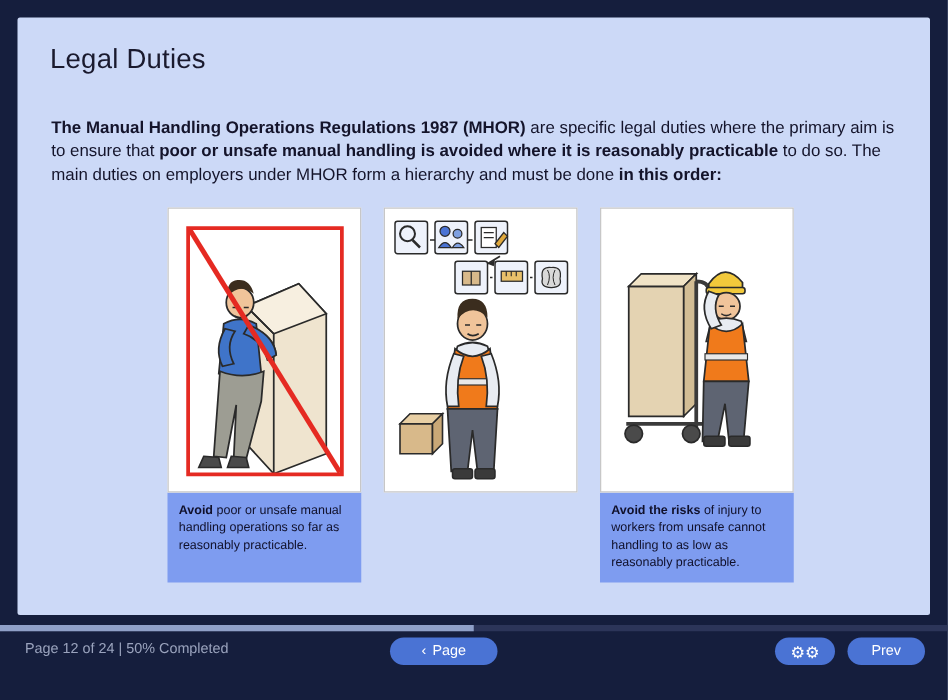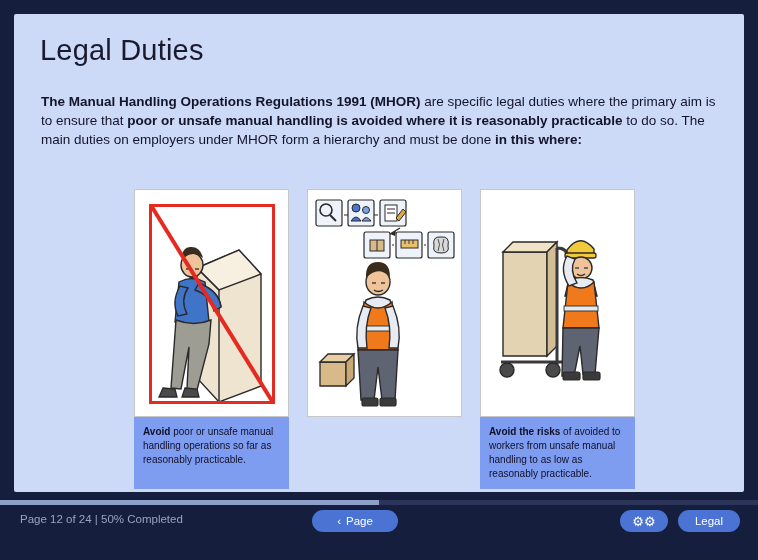--- a/index.html
+++ b/index.html
@@ -18,42 +18,41 @@
   .slide {
     position: absolute;
     left: 14px; top: 14px;
     width: 730px; height: 478px;
     background: #ccd9f7;
     border-radius: 2px;
   }
   .title {
     position: absolute;
     left: 26px; top: 20px;
-    font-size: 29px;
+    font-size: 22px;
     font-weight: 400;
     color: #1a1a2e;
     letter-spacing: 0.2px;
   }
   .body-text {
     position: absolute;
     left: 27px; top: 78px;
     width: 682px;
     font-size: 13.5px;
     line-height: 19px;
     color: #14142b;
   }
   .body-text b { font-weight: bold; }
 
   .cards {
     position: absolute;
     left: 120px; top: 152px;
     width: 412px;
     display: flex;
     gap: 18px;
-    margin-top: 23px;
   }
   .card {
     width: 155px;
   }
   .card-art {
     position: relative;
     width: 155px; height: 228px;
     background: #ffffff;
     border: 1px solid #c7c7c7;
     overflow: hidden;
@@ -141,21 +140,21 @@
 </head>
 <body>
 
 <div id="root">
 
   <div class="slide">
 
     <div class="title">Legal Duties</div>
 
     <div class="body-text">
-      <b>The Manual Handling Operations Regulations 1991 (MHOR)</b><span> are specific legal duties where the primary aim is to ensure that </span><b>poor or unsafe manual handling is avoided where it is reasonably practicable</b><span> to do so. The main duties on employers under MHOR form a hierarchy and must be done </span><b>in this where:</b>
+      <b>The Manual Handling Operations Regulations 1987 (MHOR)</b><span> are specific legal duties where the primary aim is to ensure that </span><b>poor or unsafe manual handling is avoided where it is reasonably practicable</b><span> to do so. The main duties on employers under MHOR form a hierarchy and must be done </span><b>in this order:</b>
     </div>
 
     <div class="cards">
 
       <div class="card">
         <div class="card-art">
           <svg width="155" height="228" viewBox="0 0 155 228">
 
             <g>
               <polygon points="62,78 104,60 126,84 126,196 84,212 62,188" fill="#efe4cf" stroke="#2a2a2a" stroke-width="1.4"></polygon>
@@ -289,21 +288,21 @@
             <rect x="83" y="116" width="34" height="5" fill="#e8e8e8" stroke="#2a2a2a" stroke-width="0.9"></rect>
 
             <path d="M88 96 q-10 -16 -2 -30 l8 3 q-6 11 2 24z" fill="#e8ecf2" stroke="#2a2a2a" stroke-width="1.4"></path>
 
             <path d="M82 138 l36 0 l-4 46 l-12 0 l-3 -28 l-6 30 l-12 0z" fill="#5e6472" stroke="#2a2a2a" stroke-width="1.4"></path>
             <rect x="82" y="182" width="17" height="8" rx="2" fill="#3a3a3a" stroke="#2a2a2a" stroke-width="1.2"></rect>
             <rect x="102" y="182" width="17" height="8" rx="2" fill="#3a3a3a" stroke="#2a2a2a" stroke-width="1.2"></rect>
           </svg>
         </div>
         <div class="card-caption">
-          <b>Avoid the risks</b><span> of avoided to workers from unsafe manual handling to as low as reasonably practicable.</span>
+          <b>Avoid the risks</b><span> of injury to workers from unsafe cannot handling to as low as reasonably practicable.</span>
         </div>
       </div>
 
     </div>
   </div>
 
   <div class="bottombar">
     <div class="progress-track">
       <div class="progress-fill" id="progress-fill" style="width: 50%;"></div>
     </div>
@@ -315,18 +314,18 @@
         <span>‹</span>
         <span>Page</span>
       </button>
     </div>
 
     <div class="right-group">
       <button class="pill small">
         <span class="gear">⚙⚙</span>
       </button>
       <button class="pill exit">
-        <span>Legal</span>
+        <span>Prev</span>
       </button>
     </div>
   </div>
 
 </div>
 
 </body></html>

